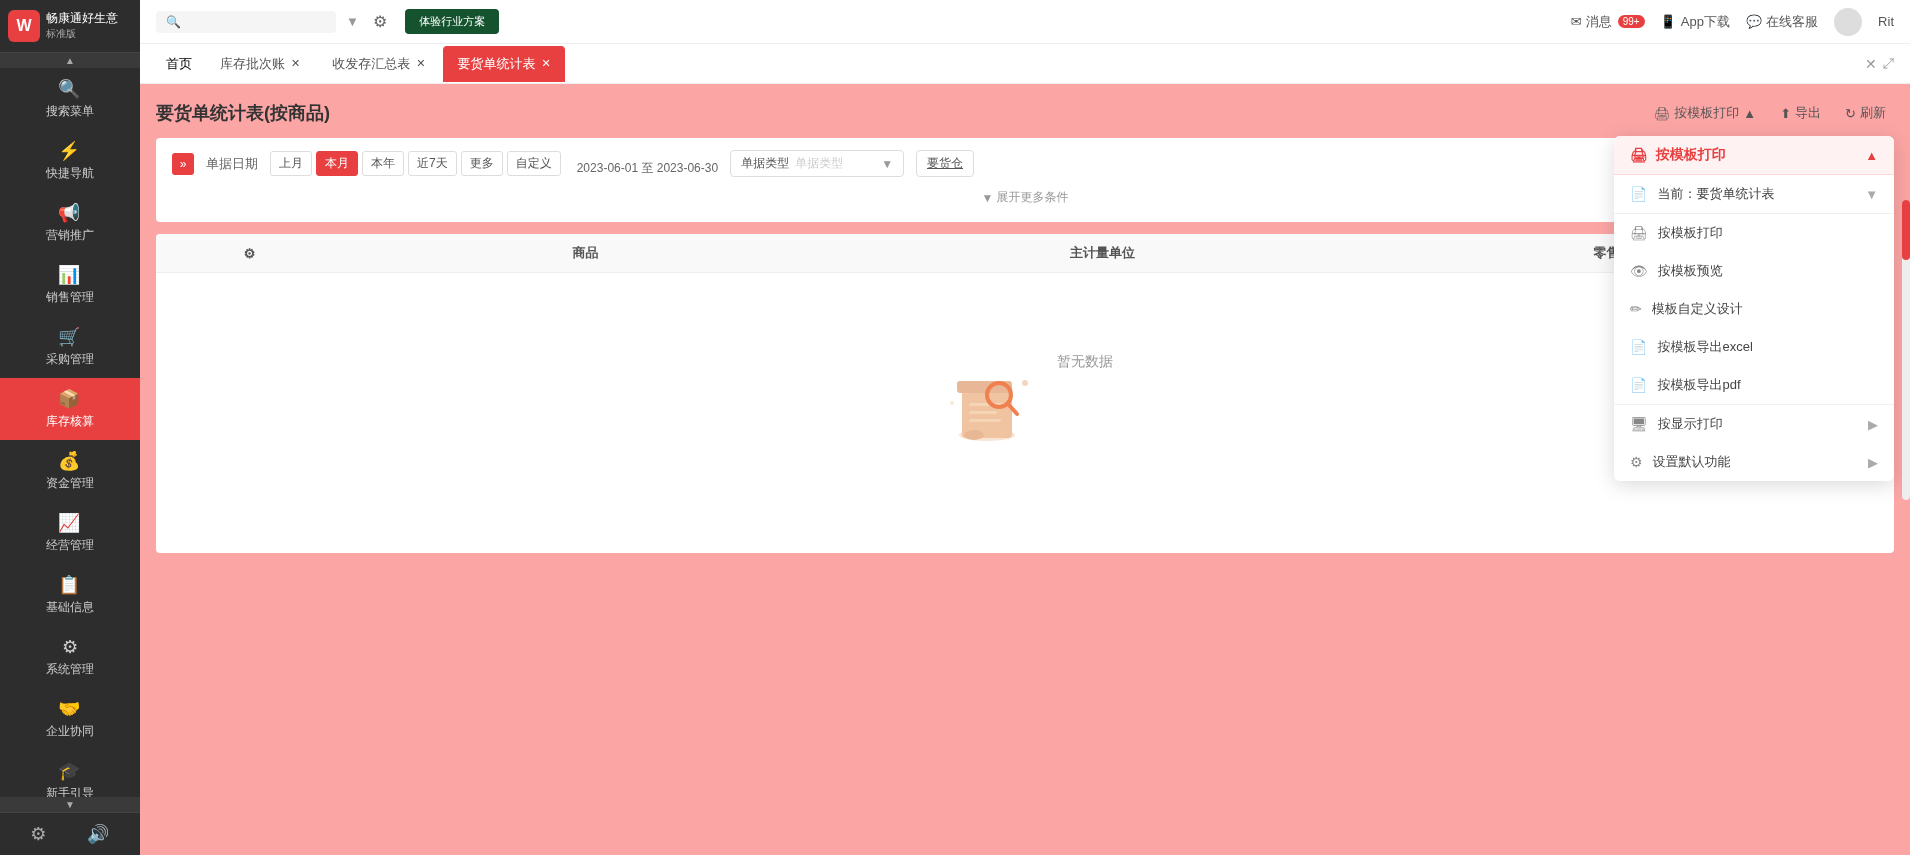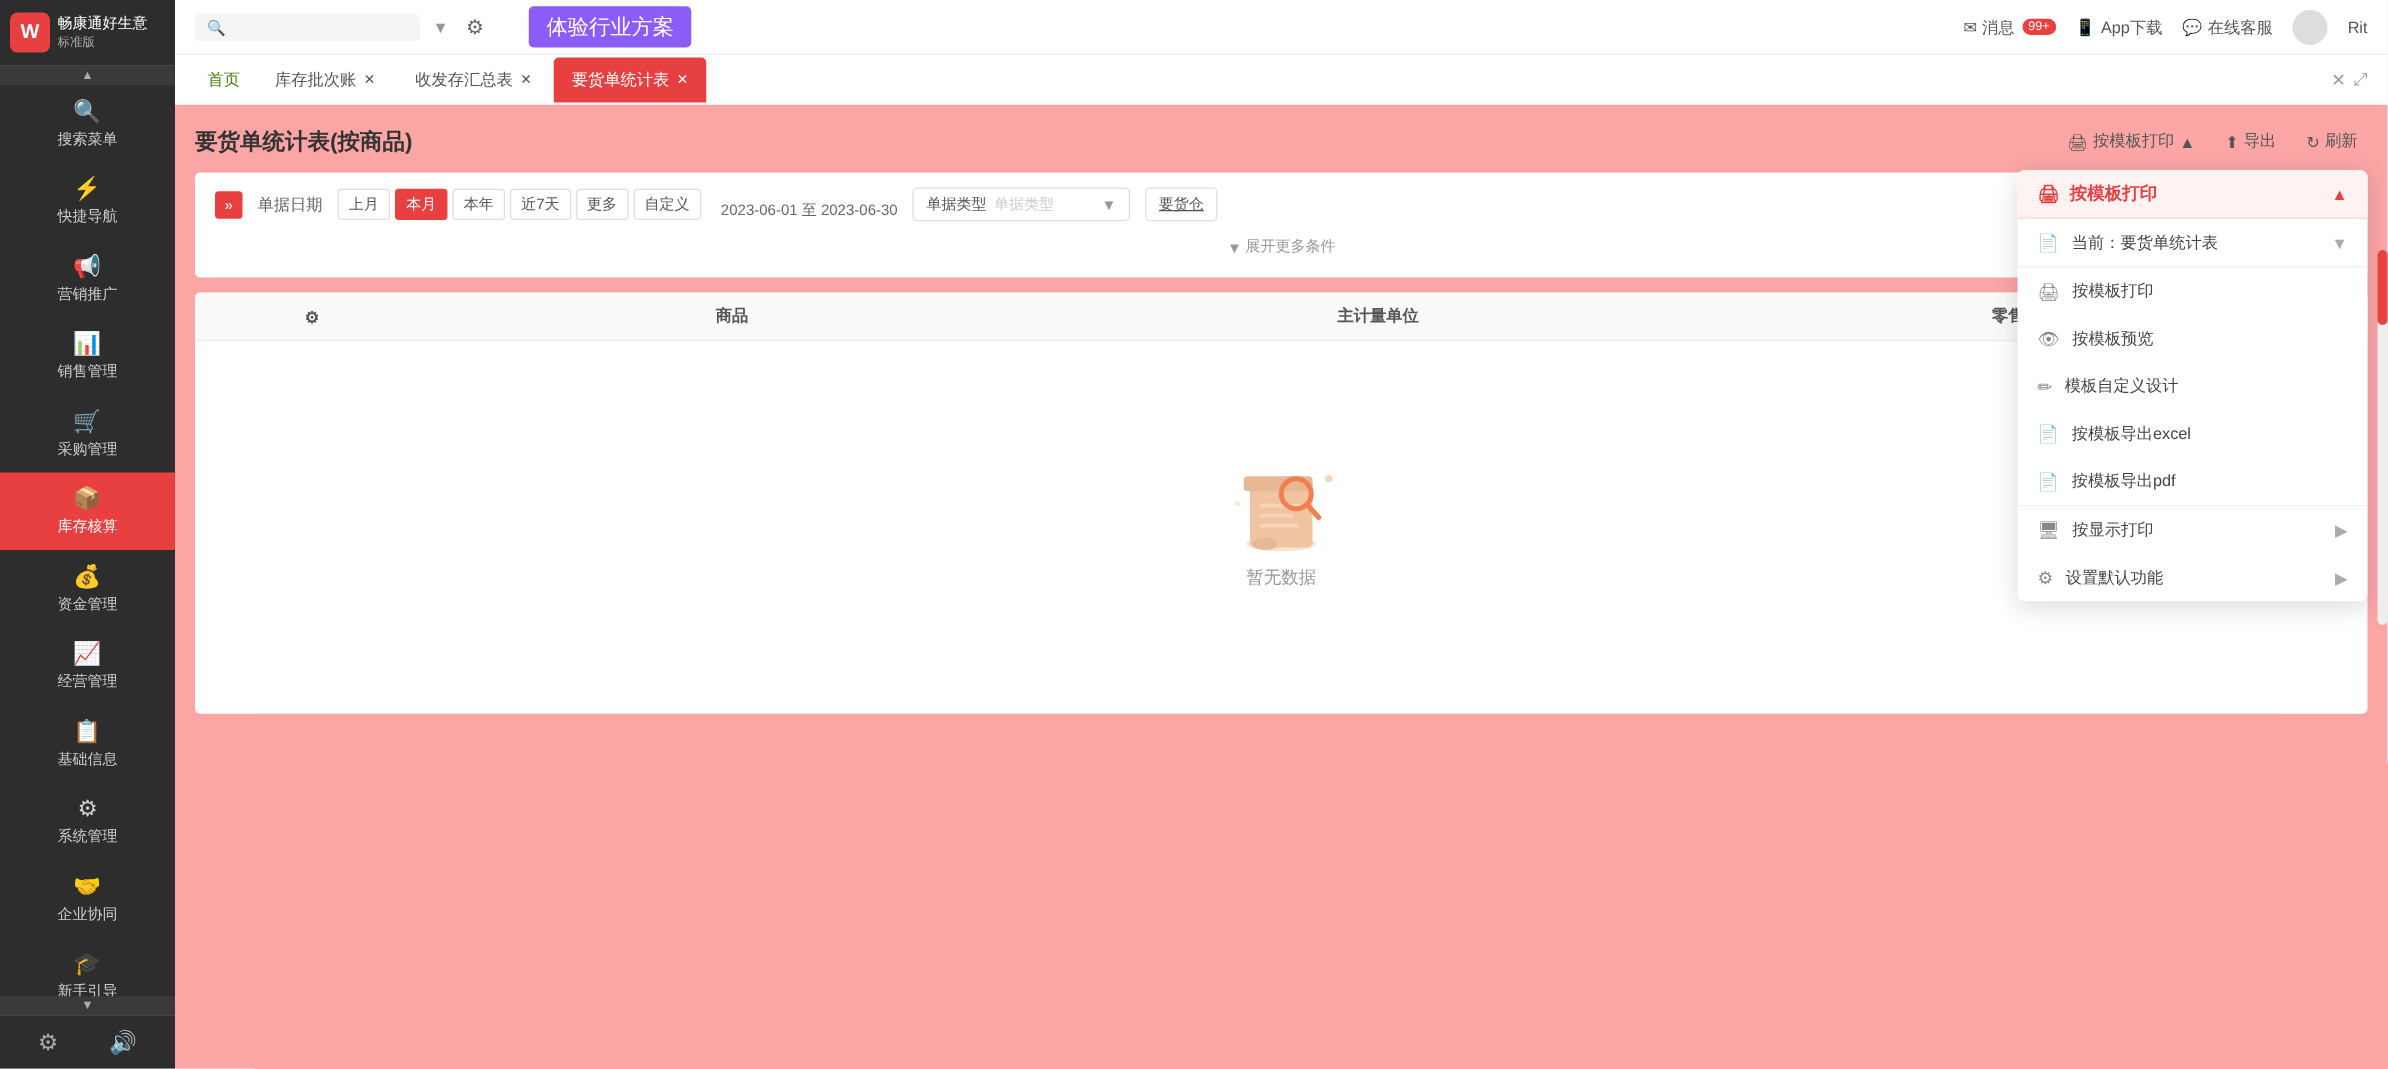--- a/index.html
+++ b/index.html
@@ -92,28 +92,28 @@
       border-radius: 4px;
       padding: 4px 10px;
       width: 180px;
       gap: 5px;
       color: #999;
       font-size: 12px;
     }
     .topbar-arrow { color: #999; cursor: pointer; }
     .topbar-settings { color: #666; cursor: pointer; font-size: 16px; margin-left: 4px; }
     .topbar-badge-btn {
-      background: #8b5cf6;
+      background: #14532d;
       color: #fff;
       border: none;
       border-radius: 4px;
       padding: 5px 14px;
       cursor: pointer;
-      font-size: 17px;
-      margin-left: 26px;
+      font-size: 11px;
+      margin-left: 8px;
     }
     .topbar-right {
       margin-left: auto;
       display: flex;
       align-items: center;
       gap: 16px;
       color: #555;
       font-size: 13px;
     }
     .topbar-right-item {
@@ -157,21 +157,21 @@
       cursor: pointer;
       color: #555;
       gap: 6px;
       height: 36px;
     }
     .tab-item.active {
       background: #e84040;
       color: #fff;
     }
     .tab-close { font-size: 11px; cursor: pointer; }
-    .tab-home { color: #4d7c0f; font-size: 13px; padding: 6px 10px; cursor: pointer; }
+    .tab-home { color: #000000; font-size: 13px; padding: 6px 10px; cursor: pointer; }
     .tabs-right {
       margin-left: auto;
       display: flex;
       align-items: center;
       gap: 6px;
     }
     .tab-window-btn { color: #999; cursor: pointer; font-size: 14px; }
 
     
     .page-area {
@@ -316,27 +316,27 @@
       color: #555;
       font-size: 13px;
       font-weight: 600;
       text-align: center;
       flex: 1;
     }
     .th-cell:first-child { flex: 0.3; }
 
     .table-empty {
       display: flex;
-      flex-direction: column;
-      align-items: center;
+      flex-direction: row;
+      align-items: flex-start;
       justify-content: center;
       padding: 80px 0 100px;
       color: #999;
       font-size: 14px;
-      gap: 0;
+      gap: 20px;
     }
     .dropdown-menu {
       position: absolute;
       top: 36px;
       right: 0;
       background: #fff;
       border-radius: 6px;
       box-shadow: 0 4px 20px rgba(0,0,0,0.15);
       z-index: 200;
       width: 280px;

